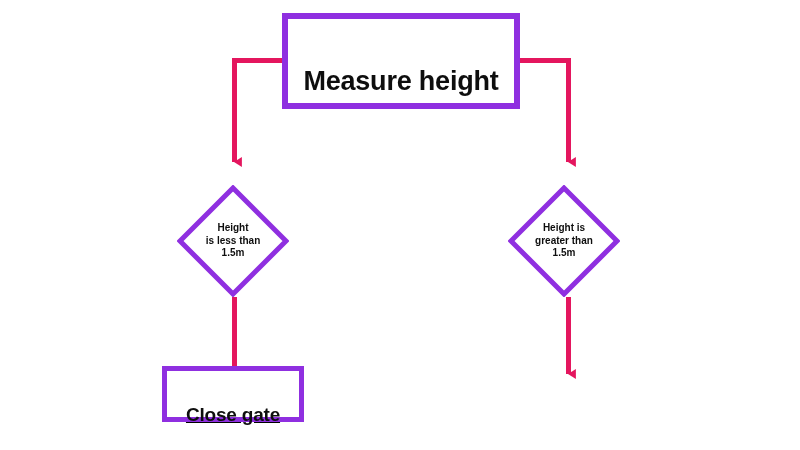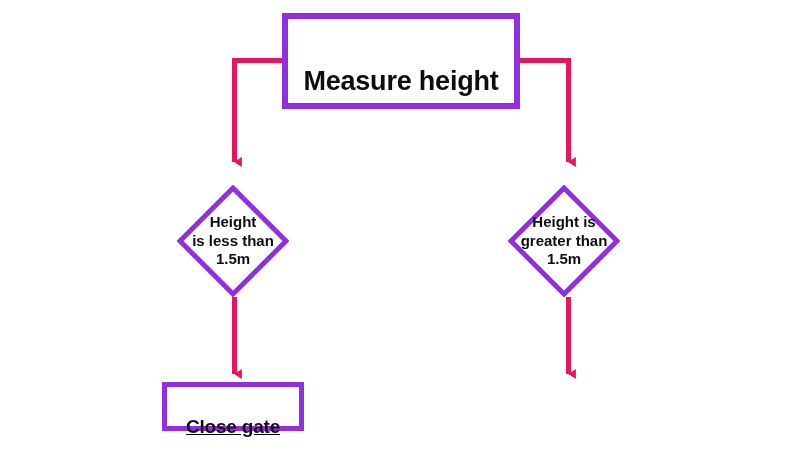--- a/index.html
+++ b/index.html
@@ -47,23 +47,23 @@
     top: 13px;
     width: 238px;
     height: 96px;
     border-width: 6px;
   }
   #node-measure-height .process-label {
     font-size: 27px;
   }
   #node-close-gate {
     left: 162px;
-    top: 382px;
+    top: 366px;
     width: 142px;
-    height: 49px;
+    height: 56px;
     border-width: 5px;
     text-decoration: underline;
   }
   #node-open-gate {
     left: 497px;
     top: 382px;
     width: 142px;
     height: 49px;
     border-width: 5px;
   }
@@ -78,21 +78,21 @@
   .decision-svg {
     position: absolute;
     left: 0;
     top: 0;
     width: 112px;
     height: 112px;
   }
   .decision-label {
     position: relative;
     z-index: 2;
-    font-size: 15px;
+    font-size: 10px;
     font-weight: bold;
     line-height: 1.25;
     color: #0e0e0e;
     width: 92px;
     white-space: pre-line;
   }
   #node-decision-less {
     left: 177px;
     top: 185px;
   }

